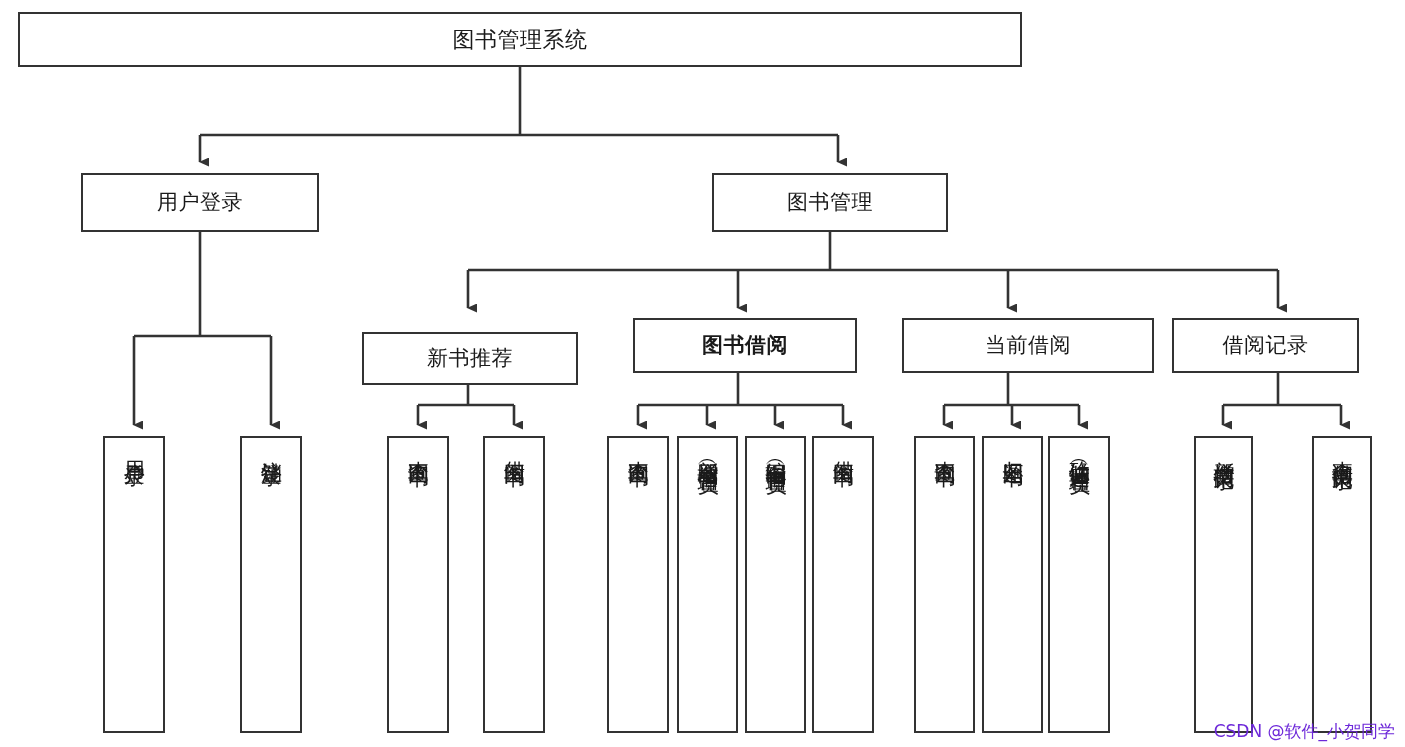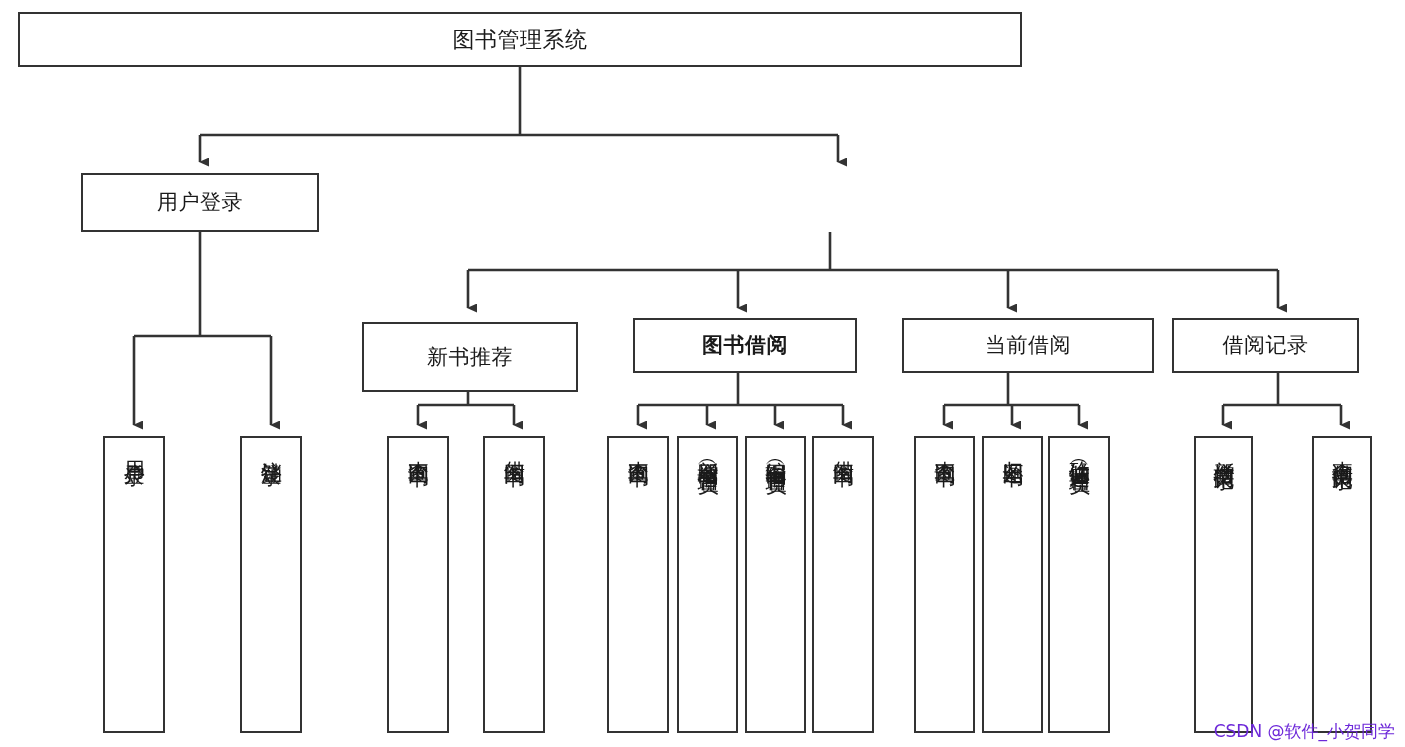--- a/index.html
+++ b/index.html
@@ -122,22 +122,25 @@
     </g>
   </svg>
 
   <div class="node root" style="left:18px; top:12px; width:1004px; height:55px;">
     <span class="node-label">图书管理系统</span>
   </div>
 
   <div class="node" style="left:81px; top:173px; width:238px; height:59px;">
     <span class="node-label">用户登录</span>
   </div>
+  <div class="node" style="left:712px; top:173px; width:236px; height:59px;">
+    <span class="node-label">图书管理</span>
+  </div>
 
-  <div class="node" style="left:362px; top:322px; width:216px; height:70px;">
+  <div class="node" style="left:362px; top:332px; width:216px; height:53px;">
     <span class="node-label">新书推荐</span>
   </div>
   <div class="node" style="left:633px; top:318px; width:224px; height:55px;font-weight:bold;">
     <span class="node-label">图书借阅</span>
   </div>
   <div class="node" style="left:902px; top:318px; width:252px; height:55px;text-align:center;">
     <span class="node-label">当前借阅</span>
   </div>
   <div class="node" style="left:1172px; top:318px; width:187px; height:55px;">
     <span class="node-label">借阅记录</span>

